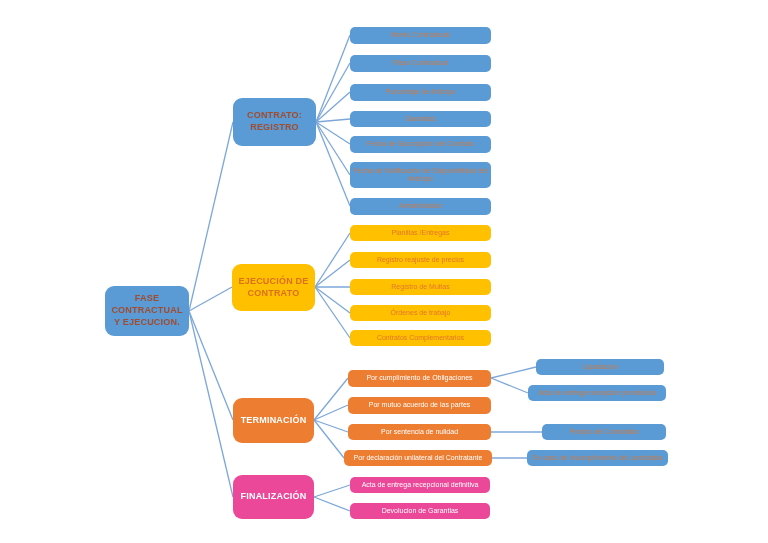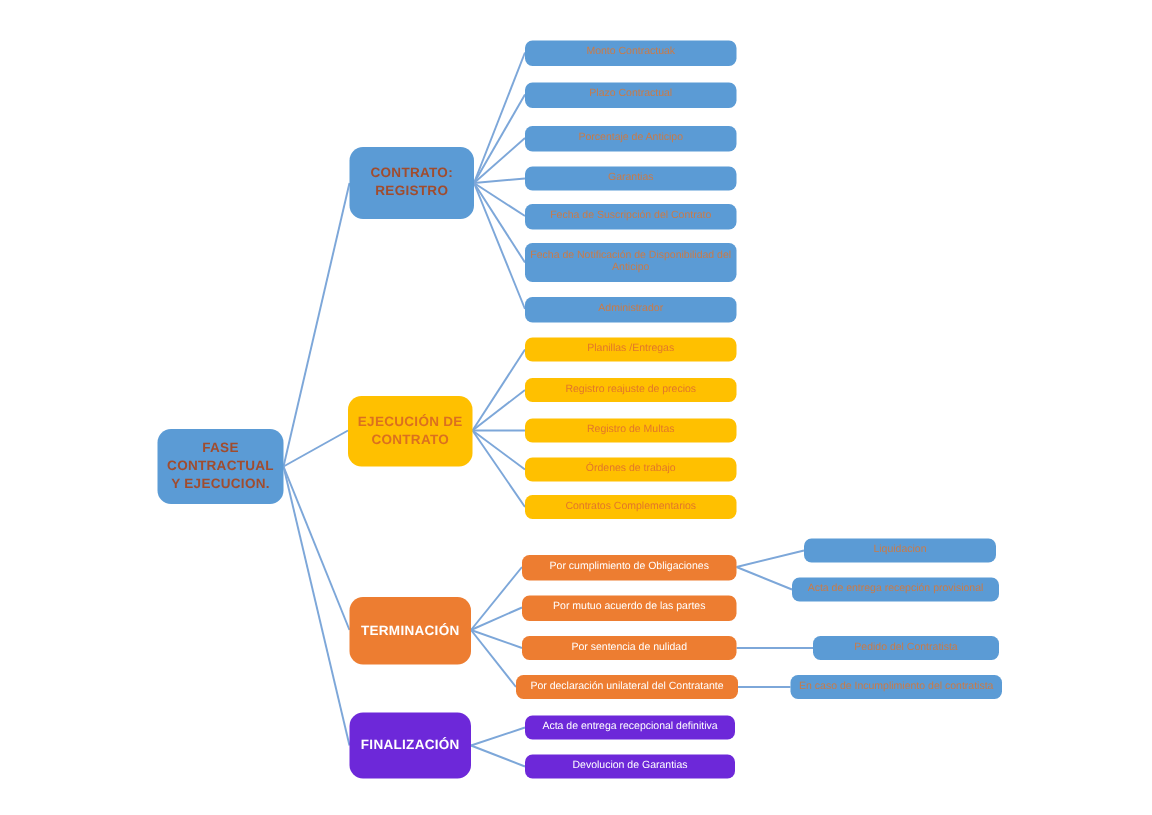--- a/index.html
+++ b/index.html
@@ -19,21 +19,21 @@
     border-radius:9px;padding:3px 5px;
   }
   .sm{
     font-size:7px;line-height:1.15;border-radius:5px;padding:1px 3px;
     white-space:nowrap;
   }
   .sm.wrap{white-space:normal;}
   .c-blue{background:#5B9BD5;}
   .c-yellow{background:#FFC000;}
   .c-orange{background:#ED7D31;}
-  .c-green{background:#6d28d9;}
+  .c-green{background:#ec4899;}
   .lg.c-blue{color:#a04c2e;}
   .sm.c-blue{color:#c97b48;}
   .lg.c-yellow{color:#db701f;}
   .sm.c-yellow{color:#e2762a;}
   .c-orange{color:#ffffff;}
   .c-green{color:#ffffff;}
 </style>
 </head>
 <body>
 

